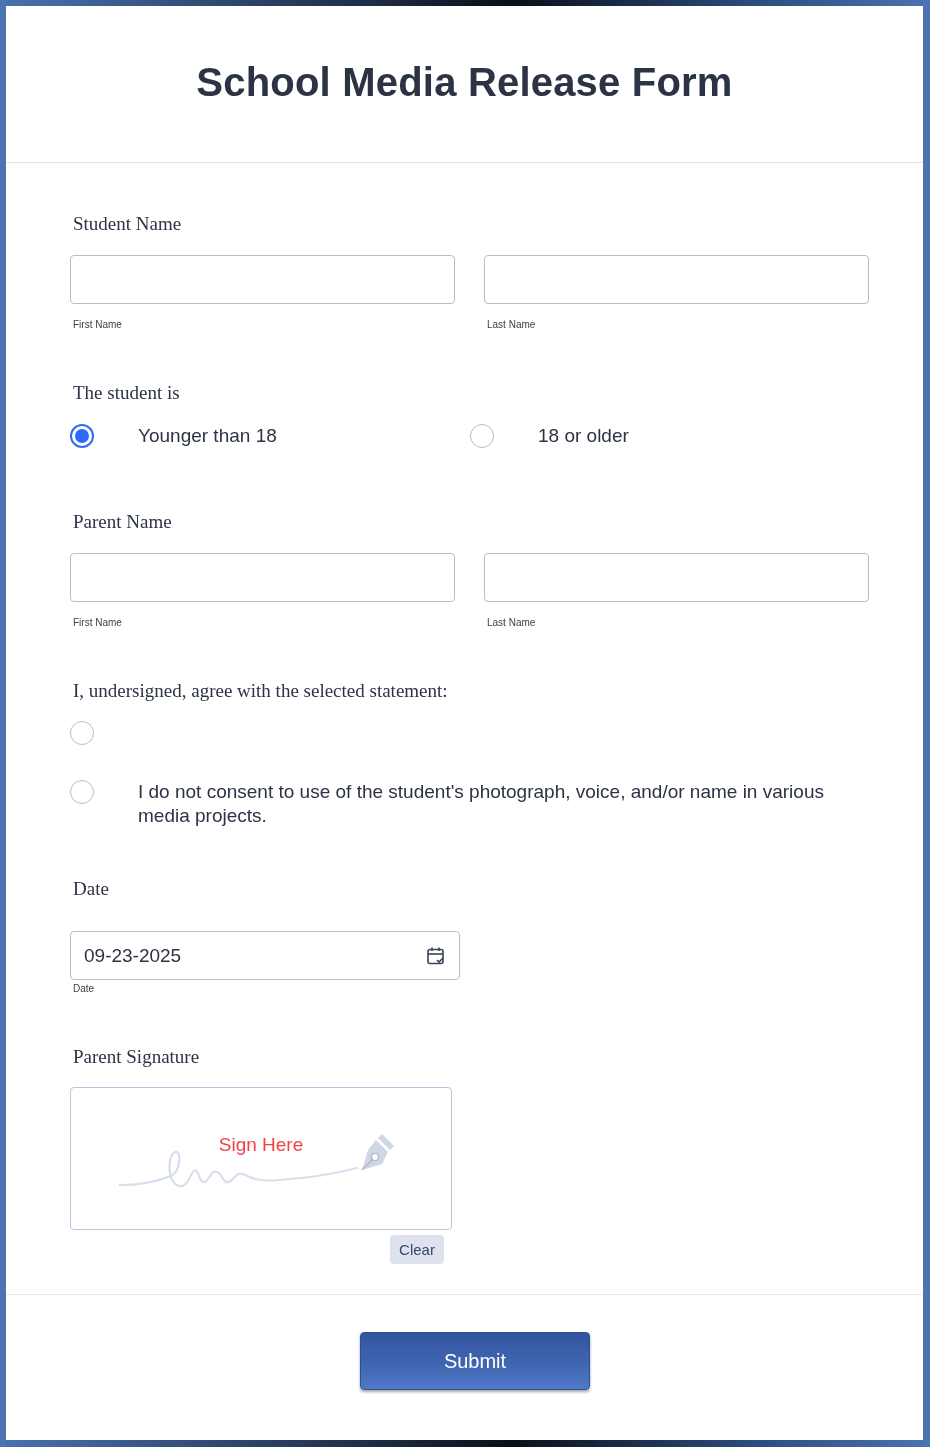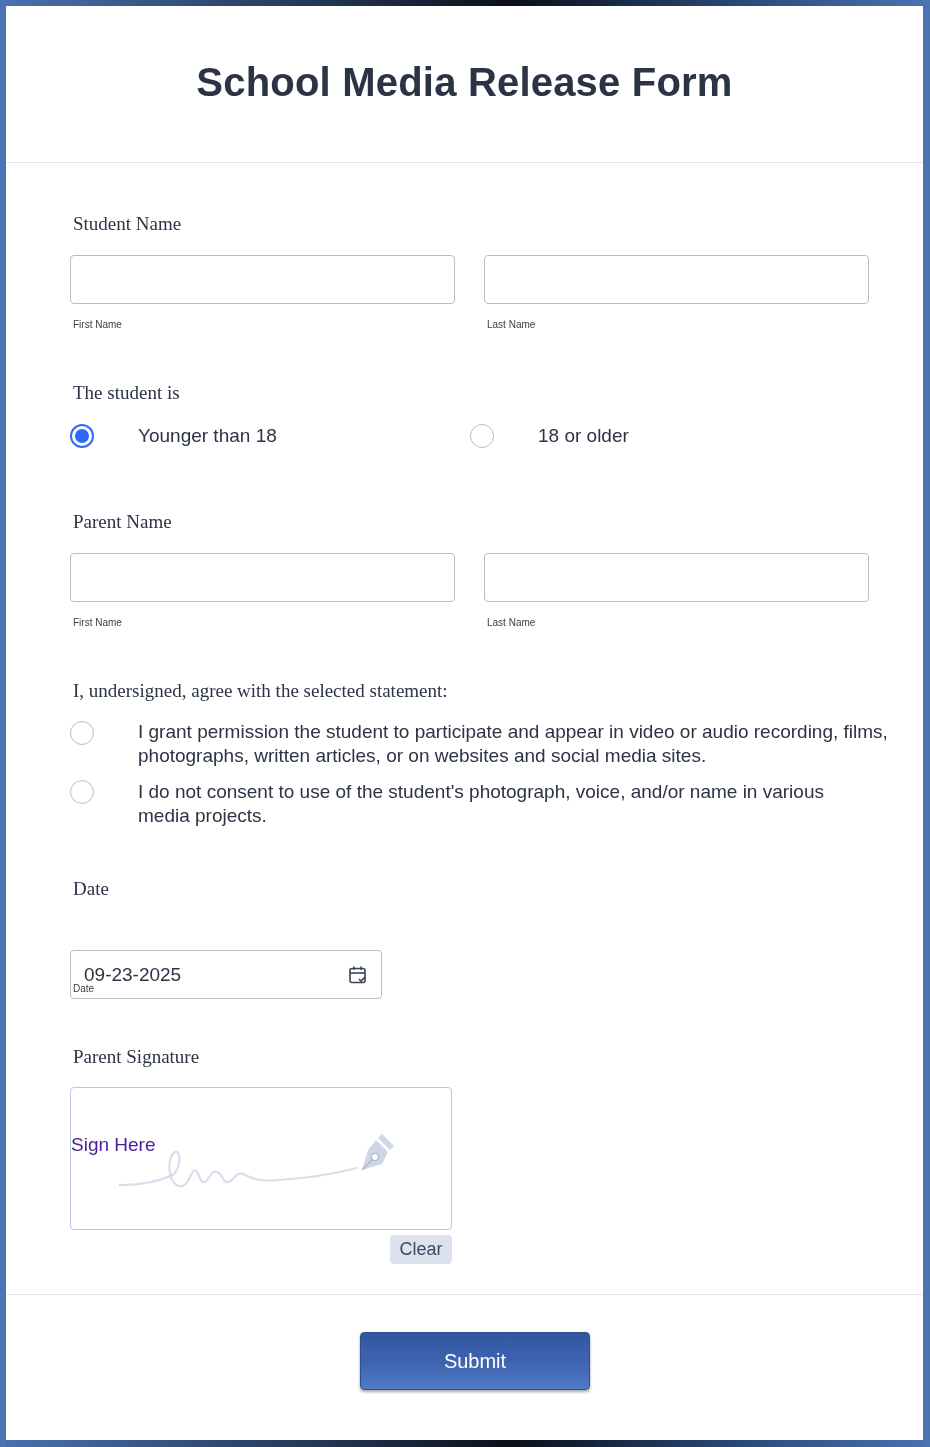--- a/index.html
+++ b/index.html
@@ -36,24 +36,24 @@
   .radio.checked::after {
     content: ""; position: absolute; left: 3px; top: 3px; width: 14px; height: 14px;
     border-radius: 50%; background: #2e69ff;
   }
   .opt-text { position: absolute; font-size: 19px; color: #2c3345; line-height: 24px; margin-left: 31px; }
   .cal-icon { position: absolute; right: 12px; top: 13px; width: 22px; height: 22px; }
   .sig-box {
     position: absolute; left: 64px; top: 1081px; width: 382px; height: 143px; box-sizing: border-box;
     border: 1px solid #b8c6de; border-radius: 4px; background: #fff;
   }
-  .sig-text { position: absolute; left: 0; width: 100%; top: 46px; text-align: left; font-size: 19px; color: #4c1d95; }
+  .sig-text { position: absolute; left: 0; width: 100%; top: 46px; text-align: center; font-size: 19px; color: #ef4444; }
   .clear-btn {
-    position: absolute; left: 384px; top: 1229px; width: 62px; height: 29px; border-radius: 4px;
-    background: #dde2ee; color: #3a4966; font-size: 18px; border: none; display: flex; align-items: center; justify-content: center;
+    position: absolute; left: 384px; top: 1229px; width: 54px; height: 29px; border-radius: 4px;
+    background: #dde2ee; color: #3a4966; font-size: 15px; border: none; display: flex; align-items: center; justify-content: center;
     font-family: "Liberation Sans", "DejaVu Sans", sans-serif;
   }
   .footer-line { position: absolute; left: 0; top: 1288px; width: 917px; height: 1px; background: #e6e8ee; }
   .submit-btn {
     position: absolute; left: 354px; top: 1326px; width: 230px; height: 58px; border-radius: 4px;
     border: 1px solid #2f4f8e;
     background: linear-gradient(180deg, #3355a0 0%, #4065b0 55%, #5079c8 100%);
     color: #fff; font-size: 20px; box-shadow: 0 2px 3px rgba(0,0,0,0.35);
     font-family: "Liberation Sans", "DejaVu Sans", sans-serif;
     display: flex; align-items: center; justify-content: center;
@@ -91,26 +91,25 @@
     <input type="text" value="" style="">
   </div>
   <div class="sublabel" style="left:67px; top:611px;">First Name</div>
   <div class="input" style="left:478px; top:547px; width:385px;">
     <input type="text" value="" style="">
   </div>
   <div class="sublabel" style="left:481px; top:611px;">Last Name</div>
 
   <div class="label" style="left:67px; top:674px;">I, undersigned, agree with the selected statement:</div>
   <div class="radio" style="left:64px; top:715px;"></div>
-  <div class="opt-text" style="left:101px; top:714px; width:760px;">I grant permission the student to participate and appear in video or audio recording, films, photographs, written articles, or on websites and social media sites.</div>
   <div class="radio" style="left:64px; top:774px;"></div>
   <div class="opt-text" style="left:101px; top:774px; width:740px;">I do not consent to use of the student's photograph, voice, and/or name in various media projects.</div>
 
   <div class="label" style="left:67px; top:872px;">Date</div>
-  <div class="input" style="left:64px; top:944px; width:312px;">
+  <div class="input" style="left:64px; top:925px; width:390px;">
     <input type="text" value="09-23-2025" style="">
     <svg class="cal-icon" viewBox="0 0 22 22">
       <rect x="3" y="4.5" width="15" height="14" rx="2" fill="none" stroke="#3a4356" stroke-width="1.6"></rect>
       <line x1="3" y1="9" x2="18" y2="9" stroke="#3a4356" stroke-width="1.6"></line>
       <line x1="7" y1="2.5" x2="7" y2="6" stroke="#3a4356" stroke-width="1.6"></line>
       <line x1="14" y1="2.5" x2="14" y2="6" stroke="#3a4356" stroke-width="1.6"></line>
       <polyline points="12,15 14,17 18,13" fill="none" stroke="#3a4356" stroke-width="1.6"></polyline>
     </svg>
   </div>
   <div class="sublabel" style="left:67px; top:977px;">Date</div>

